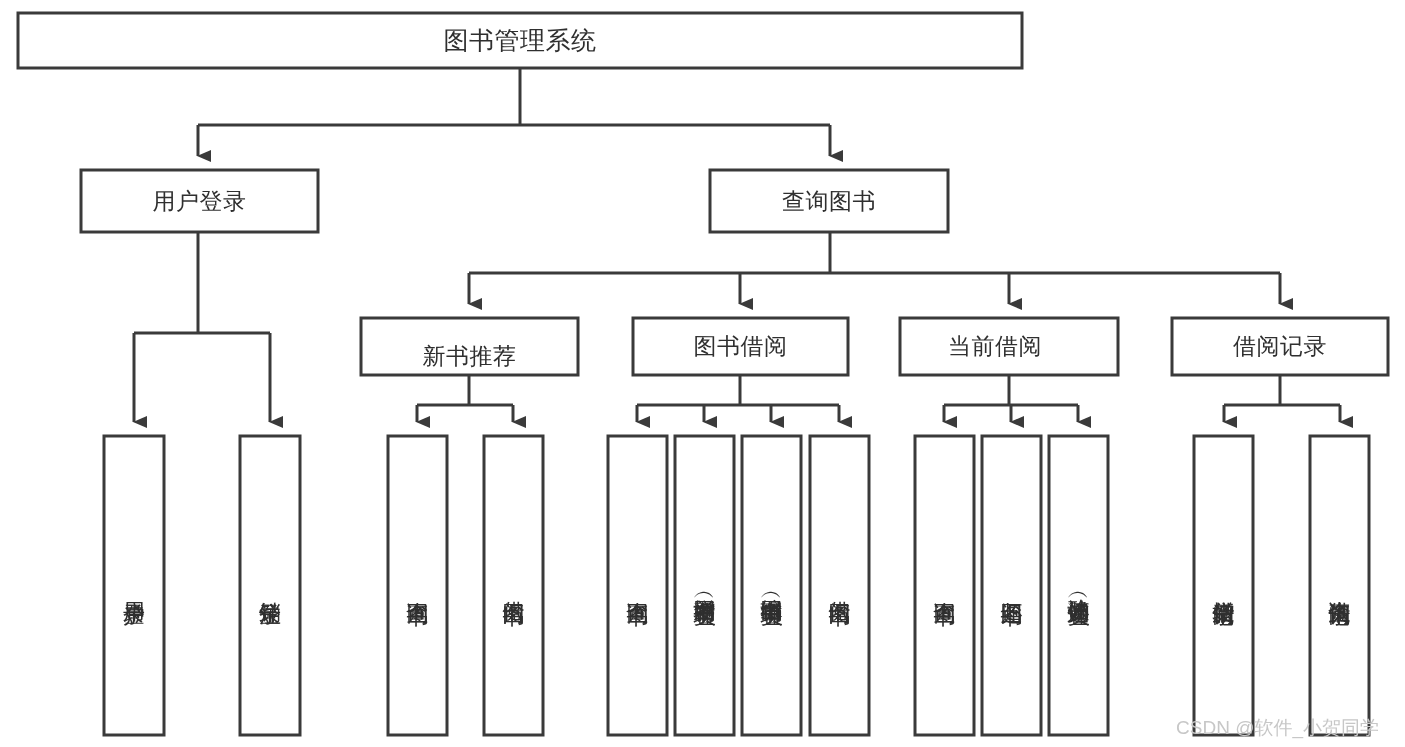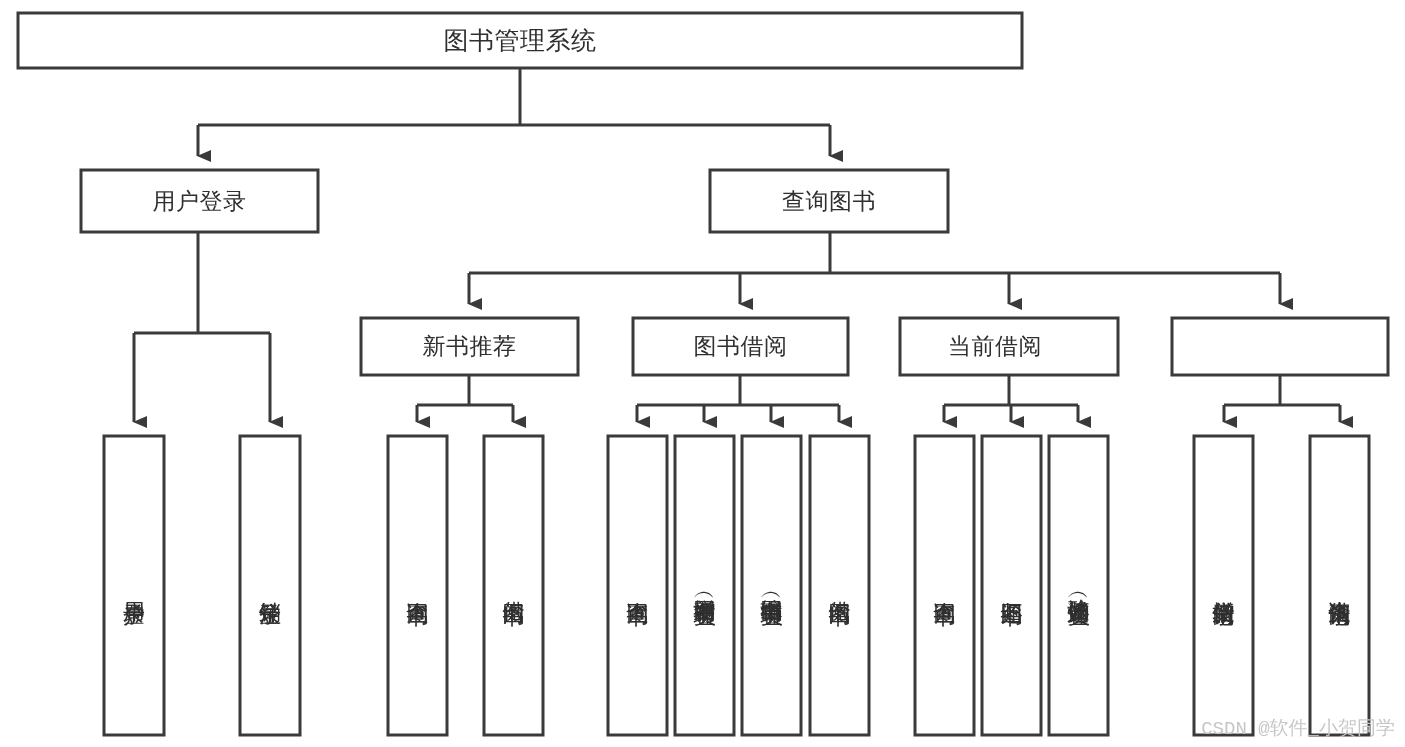--- a/index.html
+++ b/index.html
@@ -64,25 +64,25 @@
     font-size: 22px;
     letter-spacing: 1px;
     line-height: 1;
   }
   .hit-area {
     position: absolute;
     background: transparent;
   }
   #watermark {
     position: absolute;
-    right: 10px;
+    right: 26px;
     bottom: 6px;
     color: #c7c7c7;
     font-size: 19px;
-    font-family: Liberation Mono, monospace;
+    font-family: Liberation Sans, sans-serif;
     white-space: nowrap;
     pointer-events: none;
   }
 </style>
 </head>
 <body>
 
 <div id="diagram-root">
 
   <svg id="tree-svg" viewBox="0 0 1405 747">
@@ -177,23 +177,24 @@
 
     <rect class="node-box-leaf" x="1194" y="436" width="59" height="299"></rect>
     <rect class="node-box-leaf" x="1310" y="436" width="59" height="299"></rect>
   </svg>
 
   <div class="node-label" style="left:18px; top:13px; width:1004px; height:55px; font-size:25px;">图书管理系统</div>
 
   <div class="node-label" style="left:81px; top:170px; width:237px; height:62px;">用户登录</div>
   <div class="node-label" style="left:710px; top:170px; width:238px; height:62px;">查询图书</div>
 
-  <div class="node-label" style="left:361px; top:318px; width:217px; height:57px;">新书推荐</div>
+  <div class="node-label" style="left:361px; top:328px; width:217px; height:57px;">新书推荐</div>
   <div class="node-label" style="left:633px; top:318px; width:215px; height:57px;border-radius:28px;">图书借阅</div>
   <div class="node-label" style="left:900px; top:318px; width:190px; height:57px;">当前借阅</div>
+  <div class="node-label" style="left:1172px; top:318px; width:216px; height:57px;">借阅记录</div>
 
   <div class="node-label vertical" style="left:104px; top:436px; width:60px; height:299px;">用户登录</div>
   <div class="node-label vertical" style="left:240px; top:436px; width:60px; height:299px;">注销登录</div>
 
   <div class="node-label vertical" style="left:388px; top:436px; width:59px; height:299px;">查询图书</div>
   <div class="node-label vertical" style="left:484px; top:436px; width:59px; height:299px;">借阅图书</div>
 
   <div class="node-label vertical" style="left:608px; top:436px; width:59px; height:299px;">查询图书</div>
   <div class="node-label vertical" style="left:675px; top:436px; width:59px; height:299px;">新增图书（管理员）</div>
   <div class="node-label vertical" style="left:742px; top:436px; width:59px; height:299px;">编辑图书（管理员）</div>

